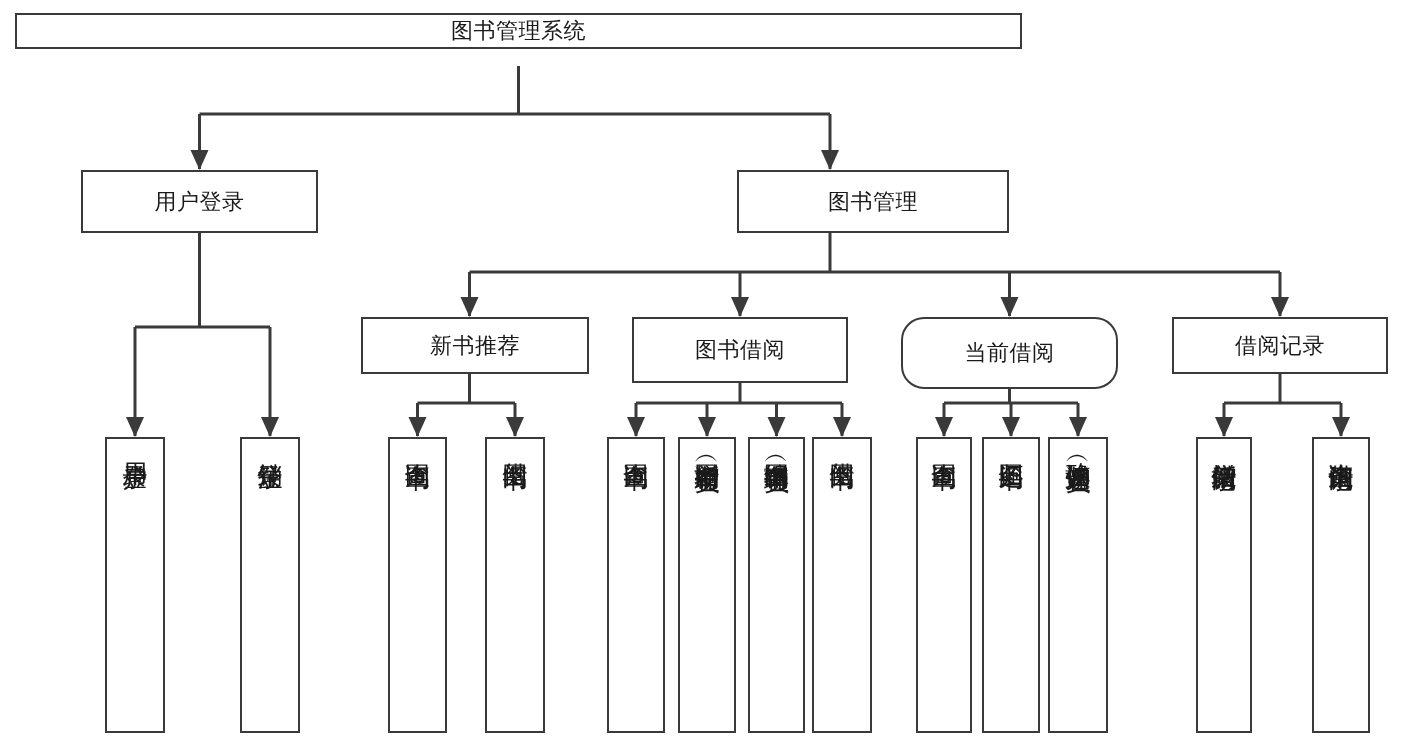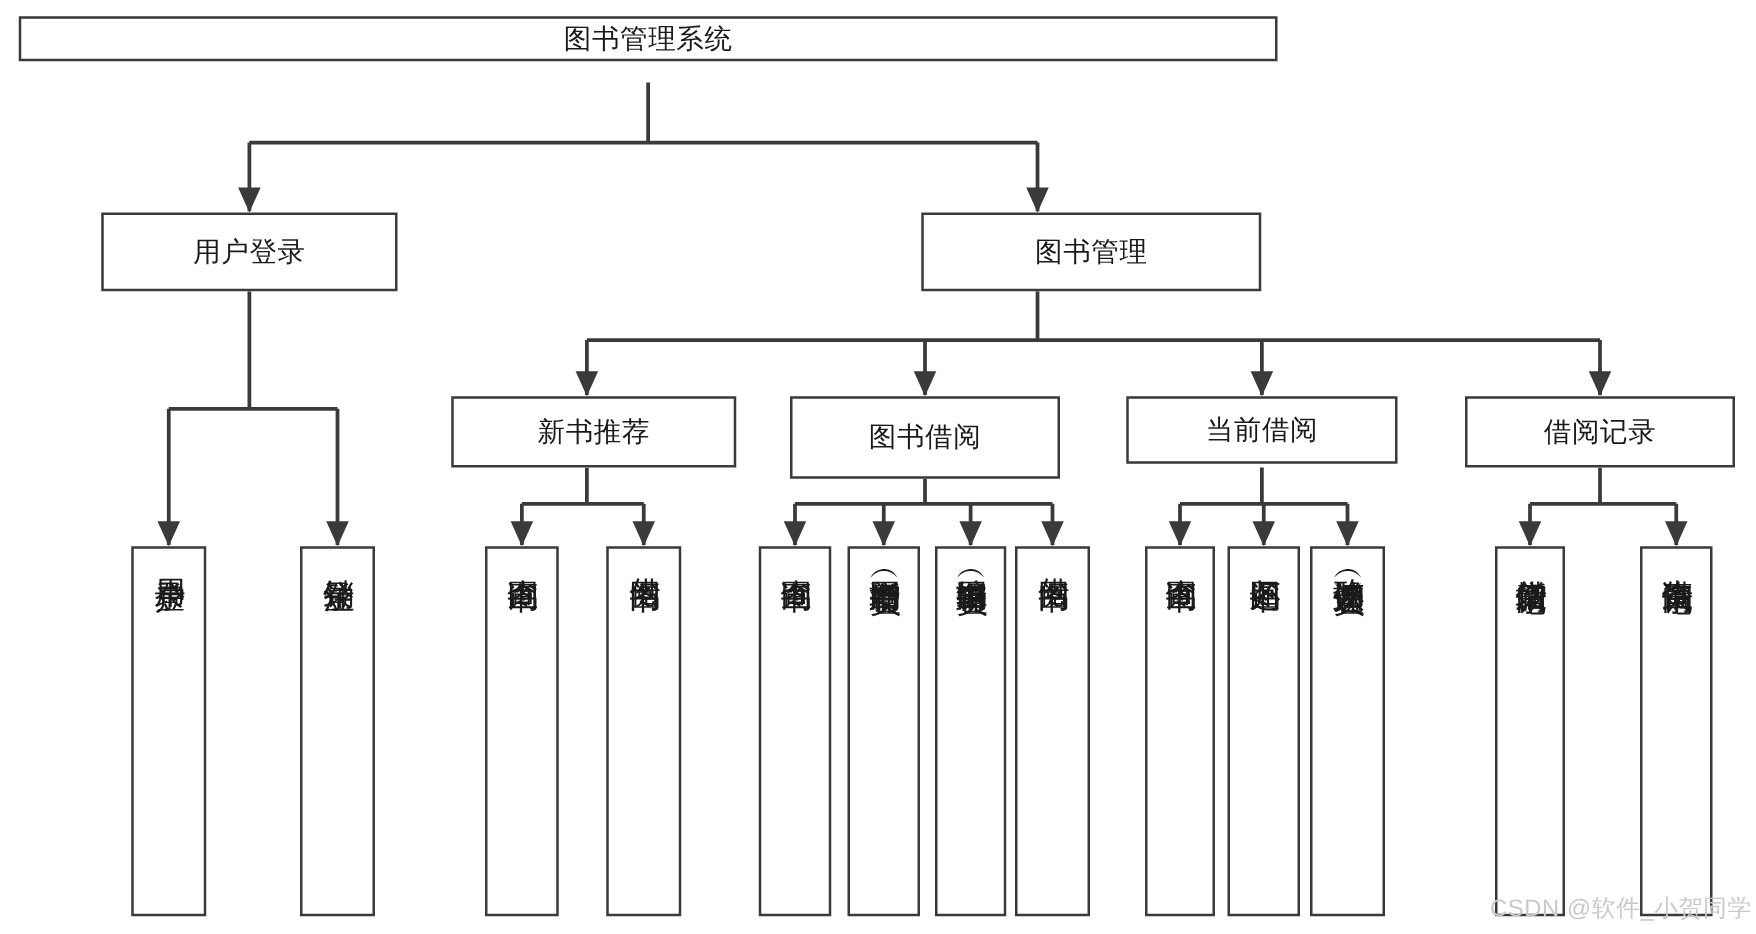--- a/index.html
+++ b/index.html
@@ -132,21 +132,21 @@
       </div>
       <div class="node horizontal" style="left: 712px; top: 170px; width: 272px; height: 63px; margin-left: 25px;">
         <span class="node-label">图书管理</span>
       </div>
       <div class="node horizontal" style="left: 361px; top: 317px; width: 228px; height: 57px;">
         <span class="node-label">新书推荐</span>
       </div>
       <div class="node horizontal" style="left: 632px; top: 317px; width: 216px; height: 66px; align-items: center;">
         <span class="node-label">图书借阅</span>
       </div>
-      <div class="node horizontal" style="left: 901px; top: 317px; width: 217px; height: 54px;">
+      <div class="node horizontal" style="left: 901px; top: 317px; width: 217px; height: 72px; border-radius: 23px;">
         <span class="node-label">当前借阅</span>
       </div>
       <div class="node horizontal" style="left: 1172px; top: 317px; width: 216px; height: 57px; align-items: center;">
         <span class="node-label">借阅记录</span>
       </div>
       <div class="node vertical" style="left: 105px; top: 437px; width: 60px; height: 296px;">
         <span class="node-label">用户登录</span>
       </div>
       <div class="node vertical" style="left: 240px; top: 437px; width: 60px; height: 296px;">
         <span class="node-label">注销登录</span>
@@ -178,14 +178,13 @@
       <div class="node vertical" style="left: 1048px; top: 437px; width: 60px; height: 296px;">
         <span class="node-label">确认归还（管理员）</span>
       </div>
       <div class="node vertical" style="left: 1196px; top: 437px; width: 56px; height: 296px;">
         <span class="node-label">新增借阅记录</span>
       </div>
       <div class="node vertical" style="left: 1312px; top: 437px; width: 58px; height: 296px;">
         <span class="node-label">查询借阅记录</span>
       </div>
     </div>
-  <div id="watermark" style="left: 1192px; top: 714px; color: rgb(201, 201, 201);">CSDN @软件_小贺同学</div>
 </div>
 
 </body></html>

